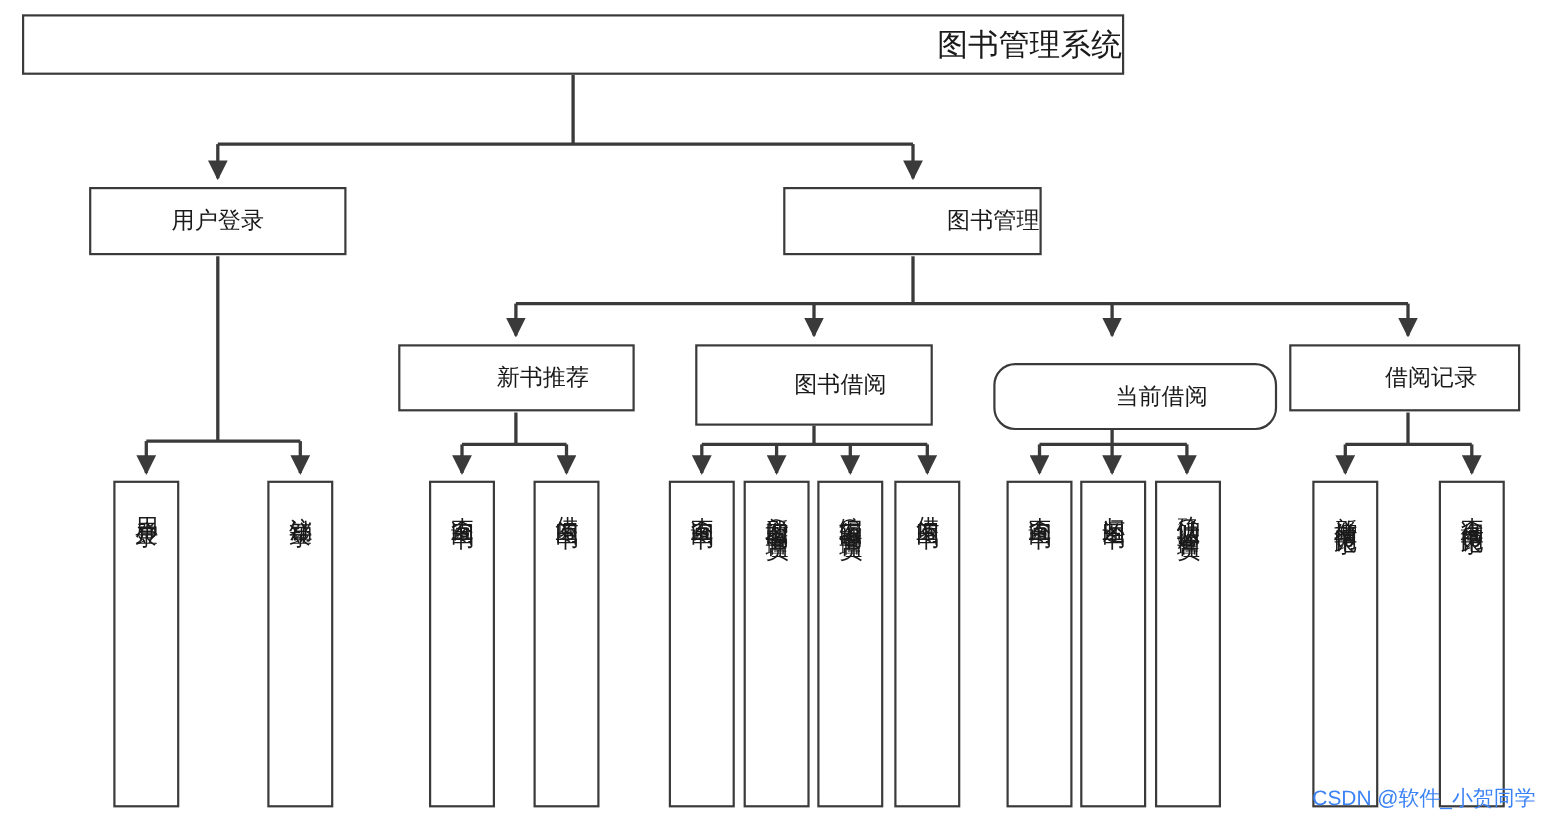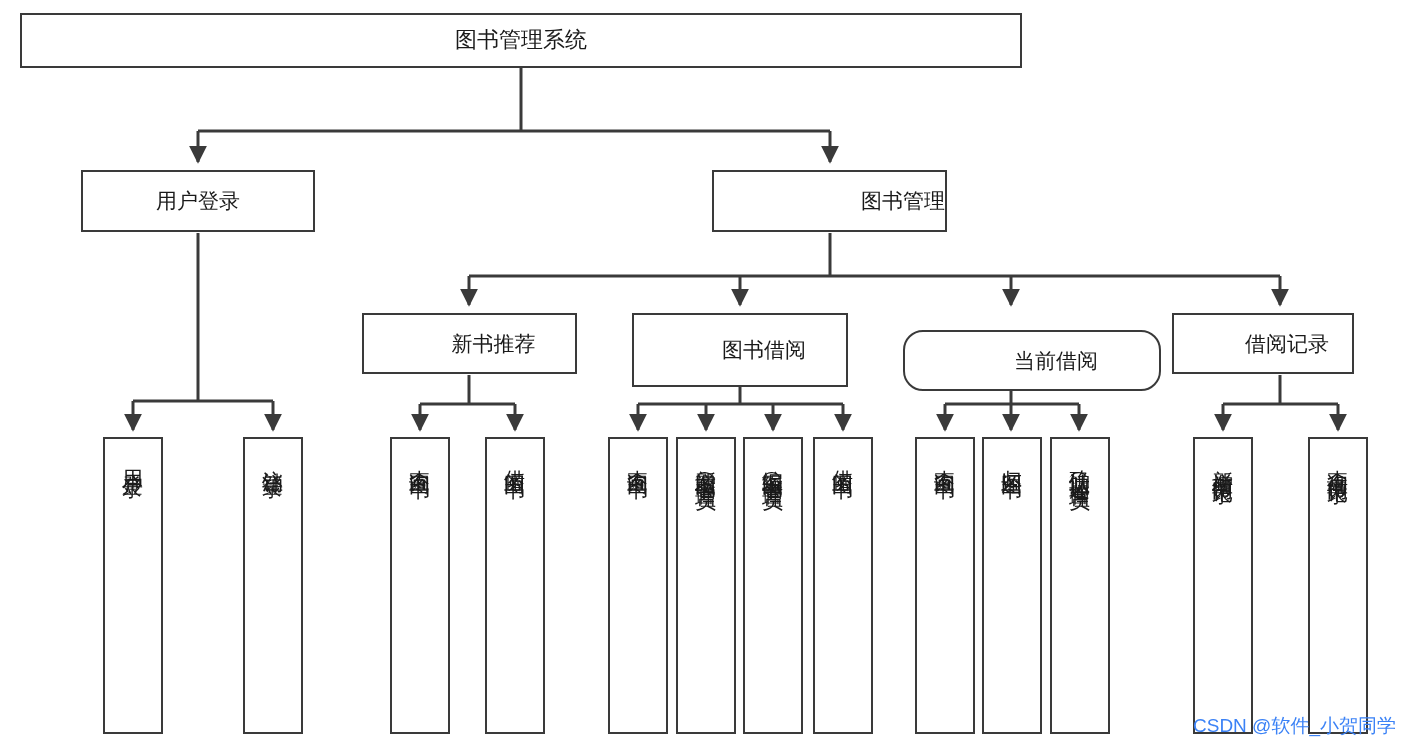--- a/index.html
+++ b/index.html
@@ -35,21 +35,22 @@
     justify-content: center;
     color: #1a1a1a;
   }
   .node .node-label {
     display: block;
     text-align: center;
     line-height: 1.12;
     white-space: nowrap;
   }
   .node-root {
-    font-size: 22px;
+    font-size: 28px;
+    justify-content: flex-end;
   }
   .node-l2 {
     font-size: 21px;
   }
   .node-l3 {
     font-size: 21px;
     padding-left: 48px;
   }
   .node-leaf {
     font-size: 21px;
@@ -150,21 +151,21 @@
 
   <div class="node node-l3" style="left:362px; top:313px; width:215px; height:61px;">
     <span class="node-label">新书推荐</span>
   </div>
   <div class="node node-l3" style="left:632px; top:313px; width:216px; height:74px;">
     <span class="node-label">图书借阅</span>
   </div>
   <div class="node node-l3" style="left:903px; top:330px; width:258px; height:61px;border-radius:20px;">
     <span class="node-label">当前借阅</span>
   </div>
-  <div class="node node-l3" style="left:1172px; top:313px; width:182px; height:61px;">
+  <div class="node node-l3" style="left:1172px; top:313px; width:210px; height:61px;">
     <span class="node-label">借阅记录</span>
   </div>
 
   <div class="node node-leaf" style="left:103px; top:437px; width:60px; height:297px;">
     <span class="leaf-inner">
       <span class="node-label">用户登录</span>
     </span>
   </div>
   <div class="node node-leaf" style="left:243px; top:437px; width:60px; height:297px;">
     <span class="leaf-inner">

